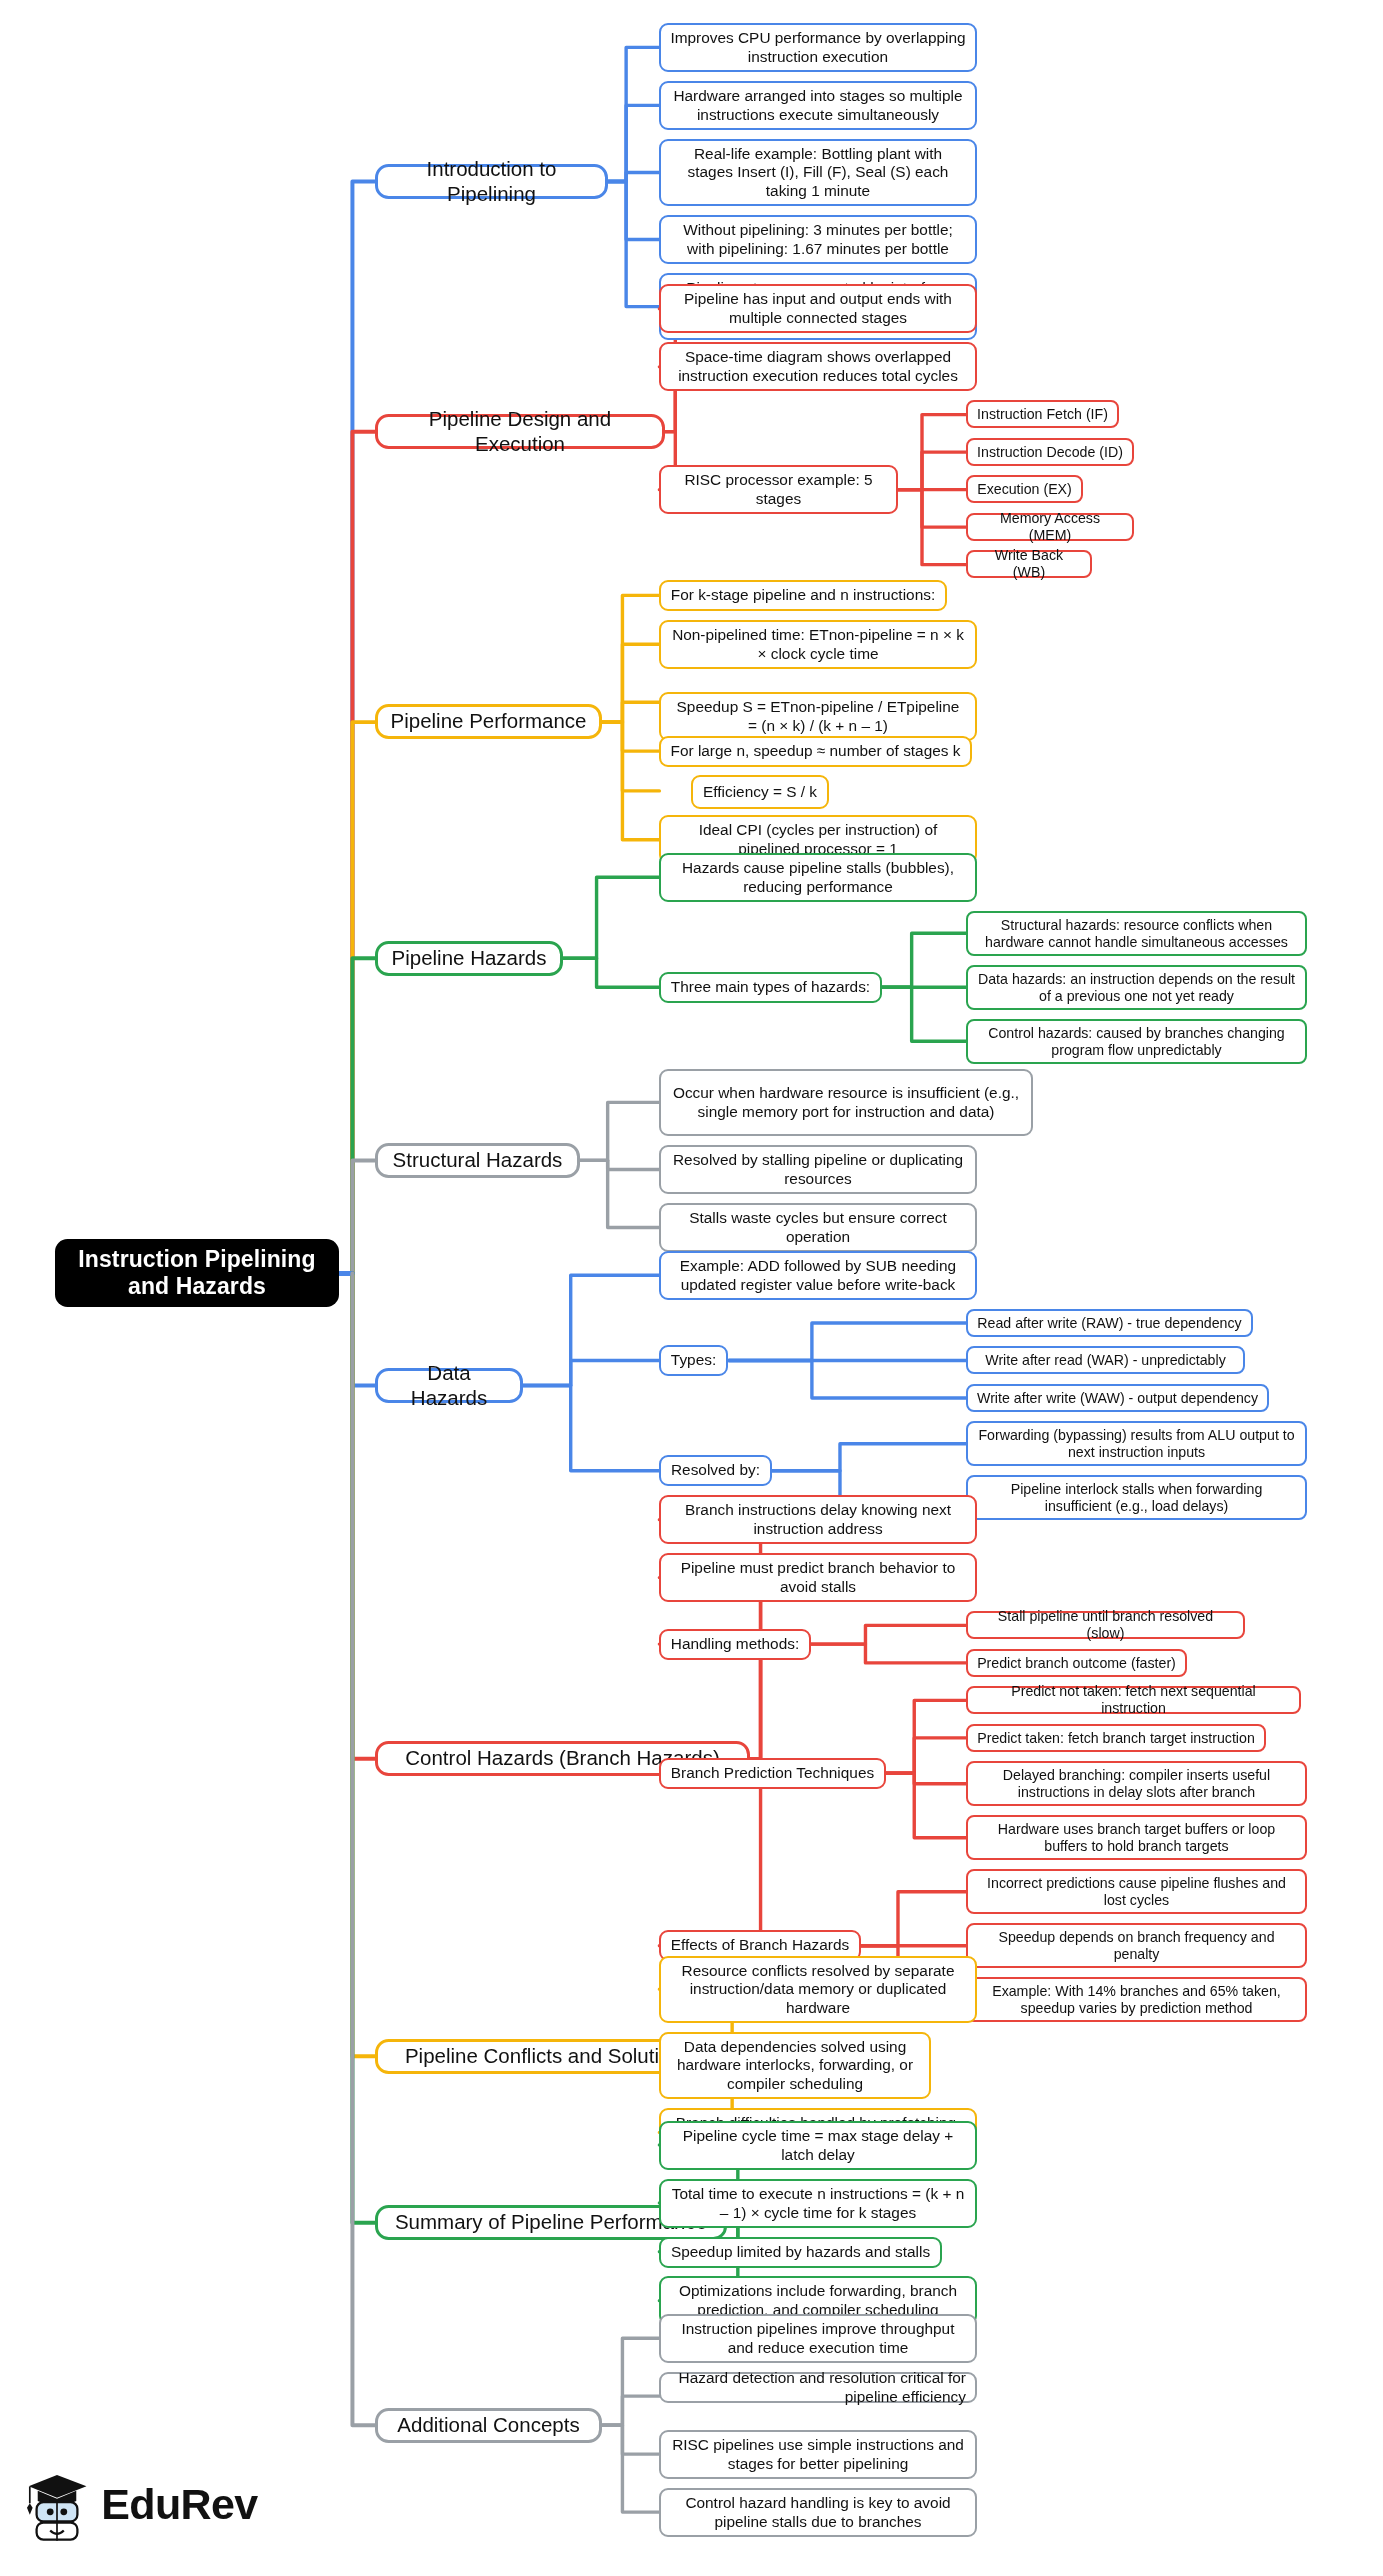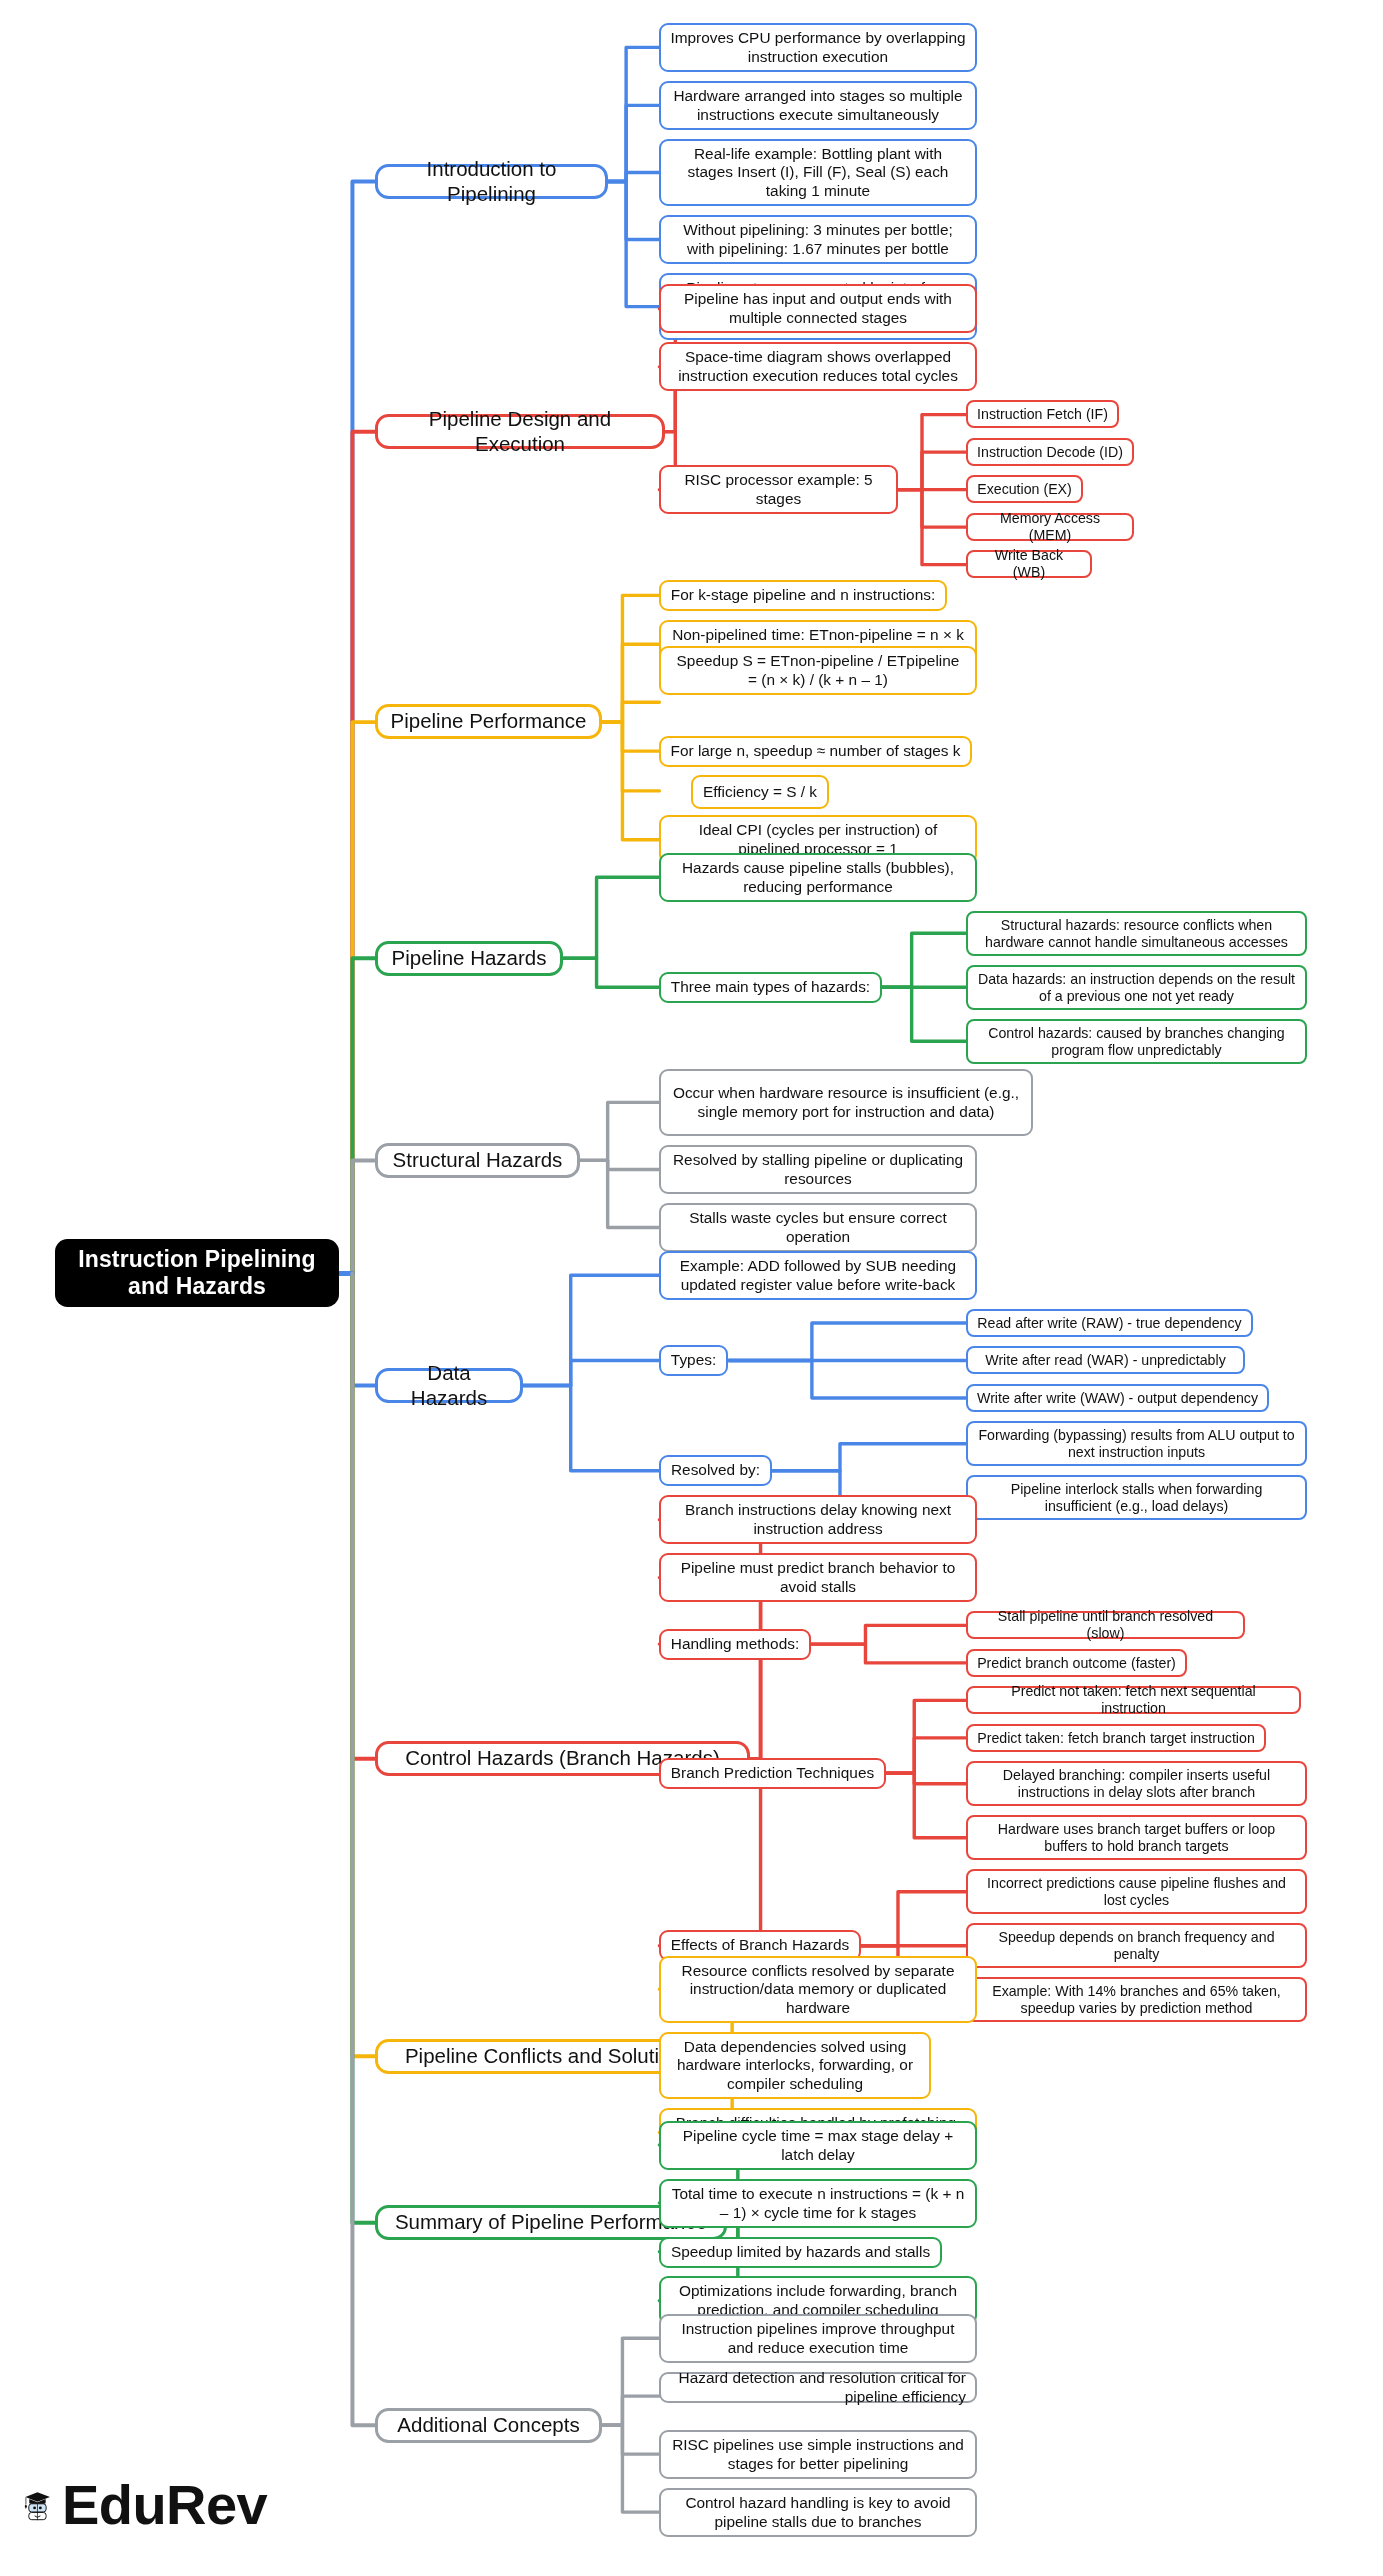--- a/index.html
+++ b/index.html
@@ -10,21 +10,21 @@
         justify-content:center;text-align:center;background:#fff;color:#111;
         border-style:solid;border-radius:10.2px;line-height:1.18;}
   .root{background:#000;color:#fff;border:0;border-radius:12.5px;font-weight:bold;
         font-size:23px;letter-spacing:0.1px;}
   .lvl1{border-width:3.4px;font-size:20.5px;border-radius:13.6px;}
   .lvl2{border-width:2.8px;font-size:15.4px;border-radius:9px;}
   .lvl3{border-width:2.8px;font-size:14.2px;border-radius:8px;}
   .pad{padding:3.4px 9px;}
   #logo{position:absolute;left:23px;top:2462px;width:244px;height:85px;display:flex;
         align-items:center;gap:10.2px;}
-  #logo .wordmark{font-size:56px;font-weight:bold;color:#111;letter-spacing:-0.6px;
+  #logo .wordmark{font-size:43px;font-weight:bold;color:#111;letter-spacing:-0.6px;
         font-family:"Liberation Sans",sans-serif;}
 </style>
 </head>
 <body>
 
 <div id="canvas">
   <svg id="links" viewBox="0 0 2433 4531" width="1383" height="2576">
       <path d="M596 2240 H620" stroke="#4a86e8" stroke-width="7" fill="none" stroke-linecap="round" stroke-linejoin="round"></path>
       <path d="M620 2240 V319 H660" stroke="#4a86e8" stroke-width="7" fill="none" stroke-linecap="round" stroke-linejoin="round"></path>
       <path d="M1070 319 H1101.5 V83 H1160" stroke="#4a86e8" stroke-width="6" fill="none" stroke-linecap="round" stroke-linejoin="round"></path>
@@ -154,21 +154,21 @@
       </div>
       <div class="node pad lvl1" style="left: 375px; top: 704px; width: 227px; height: 35px; border-color: rgb(245, 181, 10);">
         <span>Pipeline Performance</span>
       </div>
       <div class="node pad lvl2" style="left: 659px; top: 580px; width: 288px; height: 31px; border-color: rgb(245, 181, 10);">
         <span>For k-stage pipeline and n instructions:</span>
       </div>
       <div class="node pad lvl2" style="left: 659px; top: 620px; width: 318px; height: 49px; border-color: rgb(245, 181, 10);">
         <span>Non-pipelined time: ETnon-pipeline = n × k × clock cycle time</span>
       </div>
-      <div class="node pad lvl2" style="left: 659px; top: 646px; width: 318px; height: 49px; border-color: rgb(245, 181, 10);">
+      <div class="node pad lvl2" style="left: 659px; top: 692px; width: 318px; height: 49px; border-color: rgb(245, 181, 10);">
         <span>Speedup S = ETnon-pipeline / ETpipeline = (n × k) / (k + n – 1)</span>
       </div>
       <div class="node pad lvl2" style="left: 659px; top: 736px; width: 313px; height: 31px; border-color: rgb(245, 181, 10); border-radius: 9px;">
         <span>For large n, speedup ≈ number of stages k</span>
       </div>
       <div class="node pad lvl2" style="left: 659px; top: 775px; width: 138px; height: 34px; border-color: rgb(245, 181, 10); margin-left: 32px;">
         <span>Efficiency = S / k</span>
       </div>
       <div class="node pad lvl2" style="left: 659px; top: 815px; width: 318px; height: 49px; border-color: rgb(245, 181, 10);">
         <span>Ideal CPI (cycles per instruction) of pipelined processor = 1</span>

